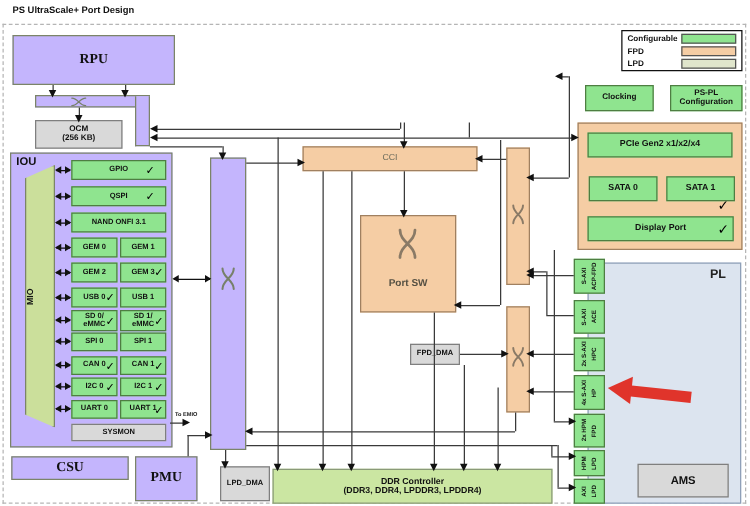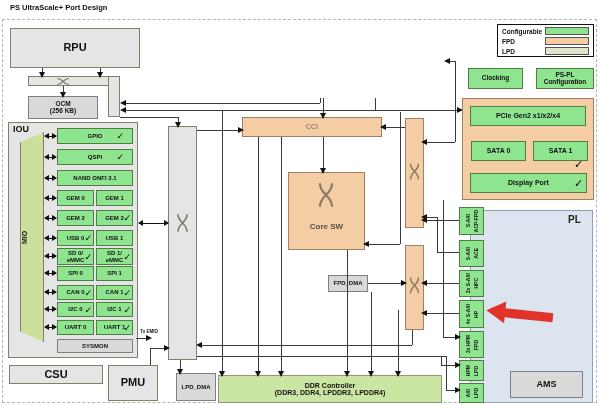--- a/index.html
+++ b/index.html
@@ -1,21 +1,21 @@
 <!DOCTYPE html>
 <html><head>
 <meta charset="utf-8">
 <style>
   html,body{margin:0;padding:0;background:#fff;}
   #canvas{position:relative;width:600px;height:405px;background:#ffffff;overflow:hidden;
           font-family:"Liberation Sans","DejaVu Sans",sans-serif;color:#111;}
   .abs{position:absolute;box-sizing:border-box;}
   .blk{position:absolute;box-sizing:border-box;display:flex;align-items:center;justify-content:center;
        text-align:center;line-height:1.05;}
-  .lpd{background:#e5e5e5;border:1px solid #7b8468;}
+  .lpd{background:#c4b5fd;border:1px solid #7b8468;font-family:Liberation Serif, serif;}
   .cfg{background:#8fe48f;border:1px solid #4e7e42;}
   .fpd{background:#f5cda4;border:1px solid #a08060;}
   .gry{background:#d9d9d9;border:1px solid #7f7f7f;text-align:center;}
   .ddrc{background:#cbe6a2;border:1px solid #8a9a78;}
   .plc{background:#dce4ef;border:1px solid #8fa0b8;}
   .b{font-weight:bold;}
   .hline{position:absolute;height:1px;background:#3a3a3a;}
   .vline{position:absolute;width:1px;background:#3a3a3a;}
   .cap-r::after{content:"";position:absolute;right:-2px;top:-3px;border:3px solid transparent;border-left:6px solid #111;border-right:0;}
   .cap-l::before{content:"";position:absolute;left:-2px;top:-3px;border:3px solid transparent;border-right:6px solid #111;border-left:0;}
@@ -154,21 +154,21 @@
   <div class="blk lpd" style="left:168px;top:126px;width:29px;height:234px;"></div>
   <svg class="xsvg" style="left:175px;top:212px;" width="15" height="22" viewBox="0 0 20 26">
     <path d="M4 2 C4 12, 16 14, 16 24 M16 2 C16 12, 4 14, 4 24" stroke="#77806a" stroke-width="2.2" fill="none" stroke-linecap="round"></path>
   </svg>
   <div class="abs b" style="left:140px;top:329px;font-size:4.5px;">To EMIO</div>
 
   <div class="blk fpd" style="left:242px;top:117px;width:140px;height:20px;font-size:7px;color:#6b6b5b;">
       <span>CCI</span>
     </div>
   <div class="blk fpd b" style="left:288px;top:172px;width:77px;height:78px;font-size:8px;color:#555043;flex-direction:column;justify-content:flex-end;padding-bottom:18px;">
-    <span>Core SW</span>
+    <span>Port SW</span>
   </div>
   <svg class="xsvg" style="left:316px;top:182px;" width="20" height="26" viewBox="0 0 20 26">
     <path d="M4 2 C4 12, 16 14, 16 24 M16 2 C16 12, 4 14, 4 24" stroke="#8a7a66" stroke-width="2.2" fill="none" stroke-linecap="round"></path>
   </svg>
   <div class="blk gry b" style="left:328px;top:275px;width:40px;height:17px;font-size:6px;">
       <span>FPD_DMA</span>
     </div>
 
   <div class="blk fpd" style="left:405px;top:118px;width:19px;height:110px;"></div>
   <svg class="xsvg" style="left:408px;top:163px;" width="13" height="17" viewBox="0 0 20 26">

